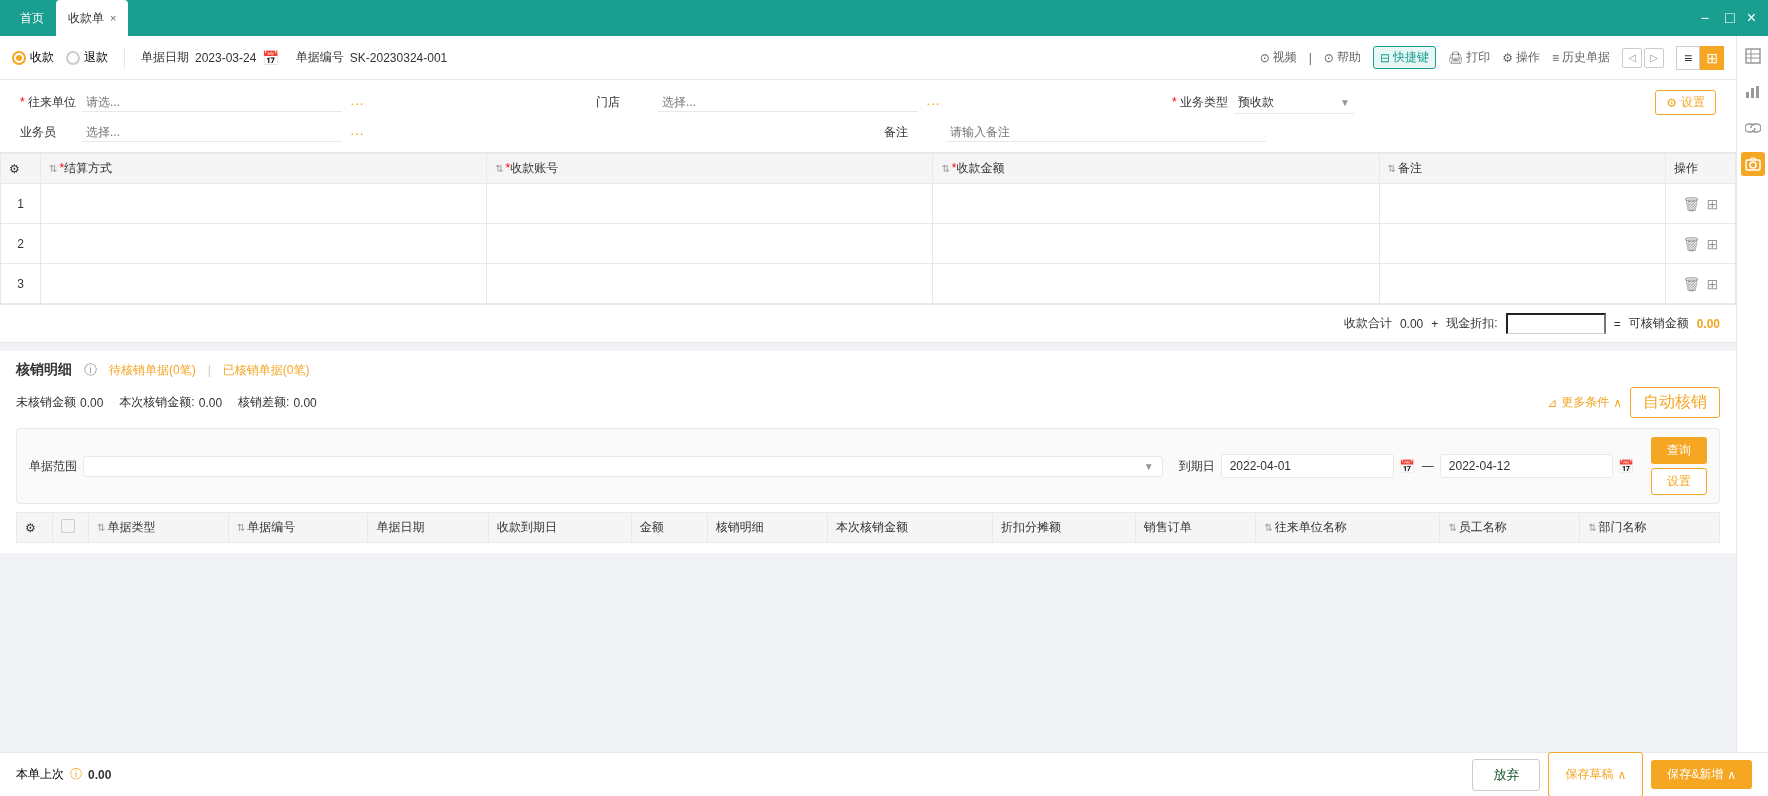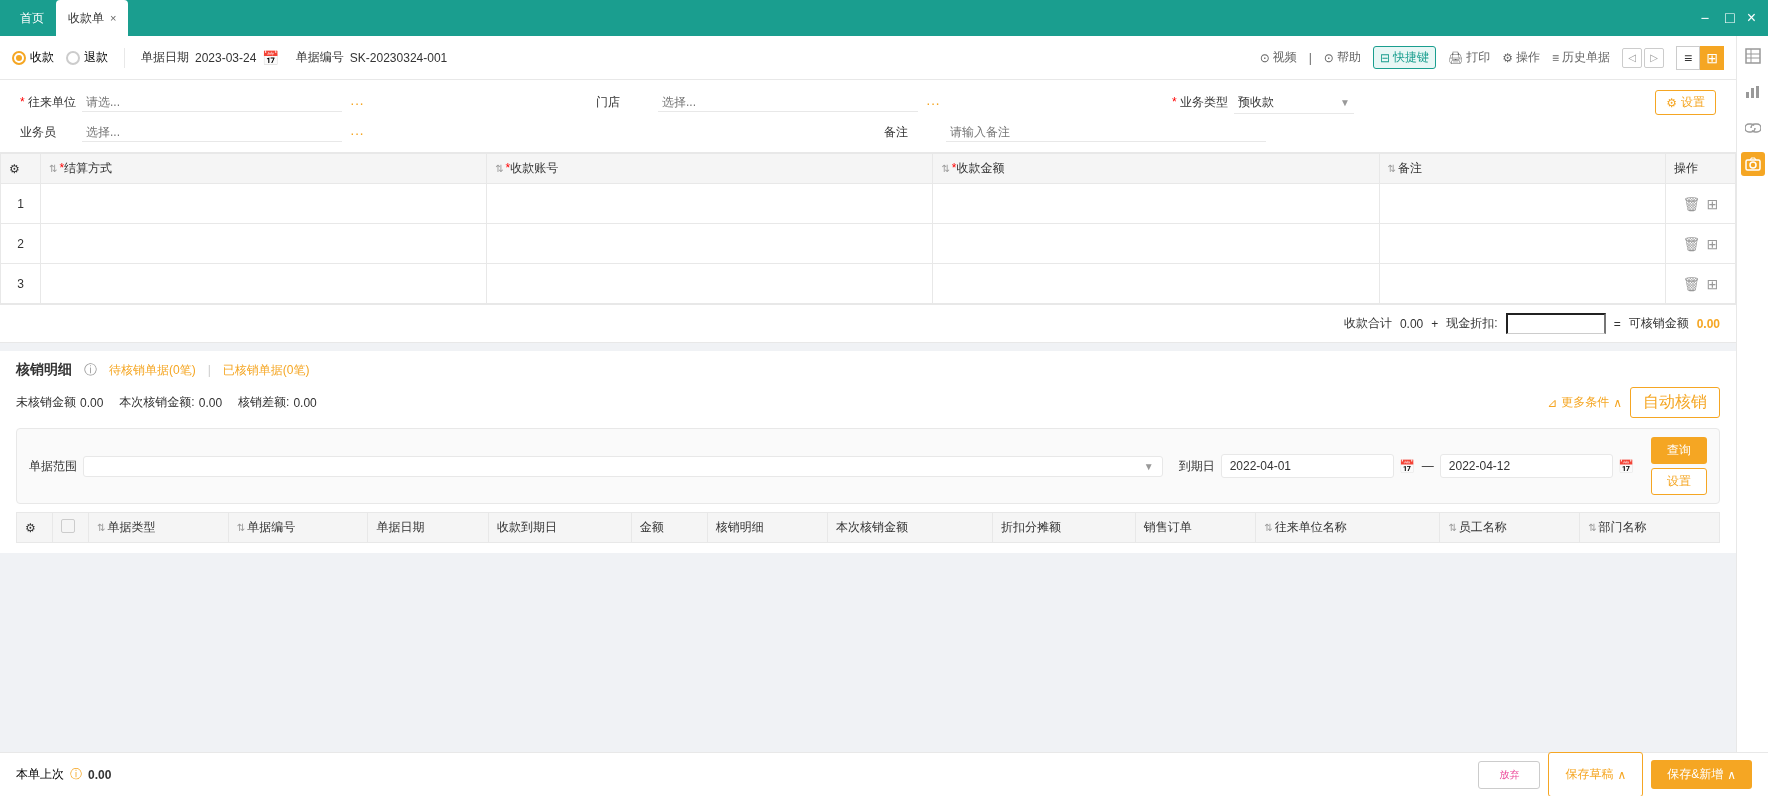--- a/index.html
+++ b/index.html
@@ -542,25 +542,25 @@
     }
     .footer-right {
       margin-left: auto;
       display: flex;
       align-items: center;
       gap: 8px;
     }
     .btn-discard {
       background: #fff;
       border: 1px solid #ccc;
-      color: #ec4899;
+      color: #14532d;
       padding: 6px 20px;
       border-radius: 3px;
       cursor: pointer;
-      font-size: 10px;
+      font-size: 13px;
       text-align: right;
     }
     .btn-draft {
       background: #fff;
       border: 1px solid #f5a623;
       color: #f5a623;
       padding: 13px 16px;
       border-radius: 3px;
       cursor: pointer;
       font-size: 13px;

